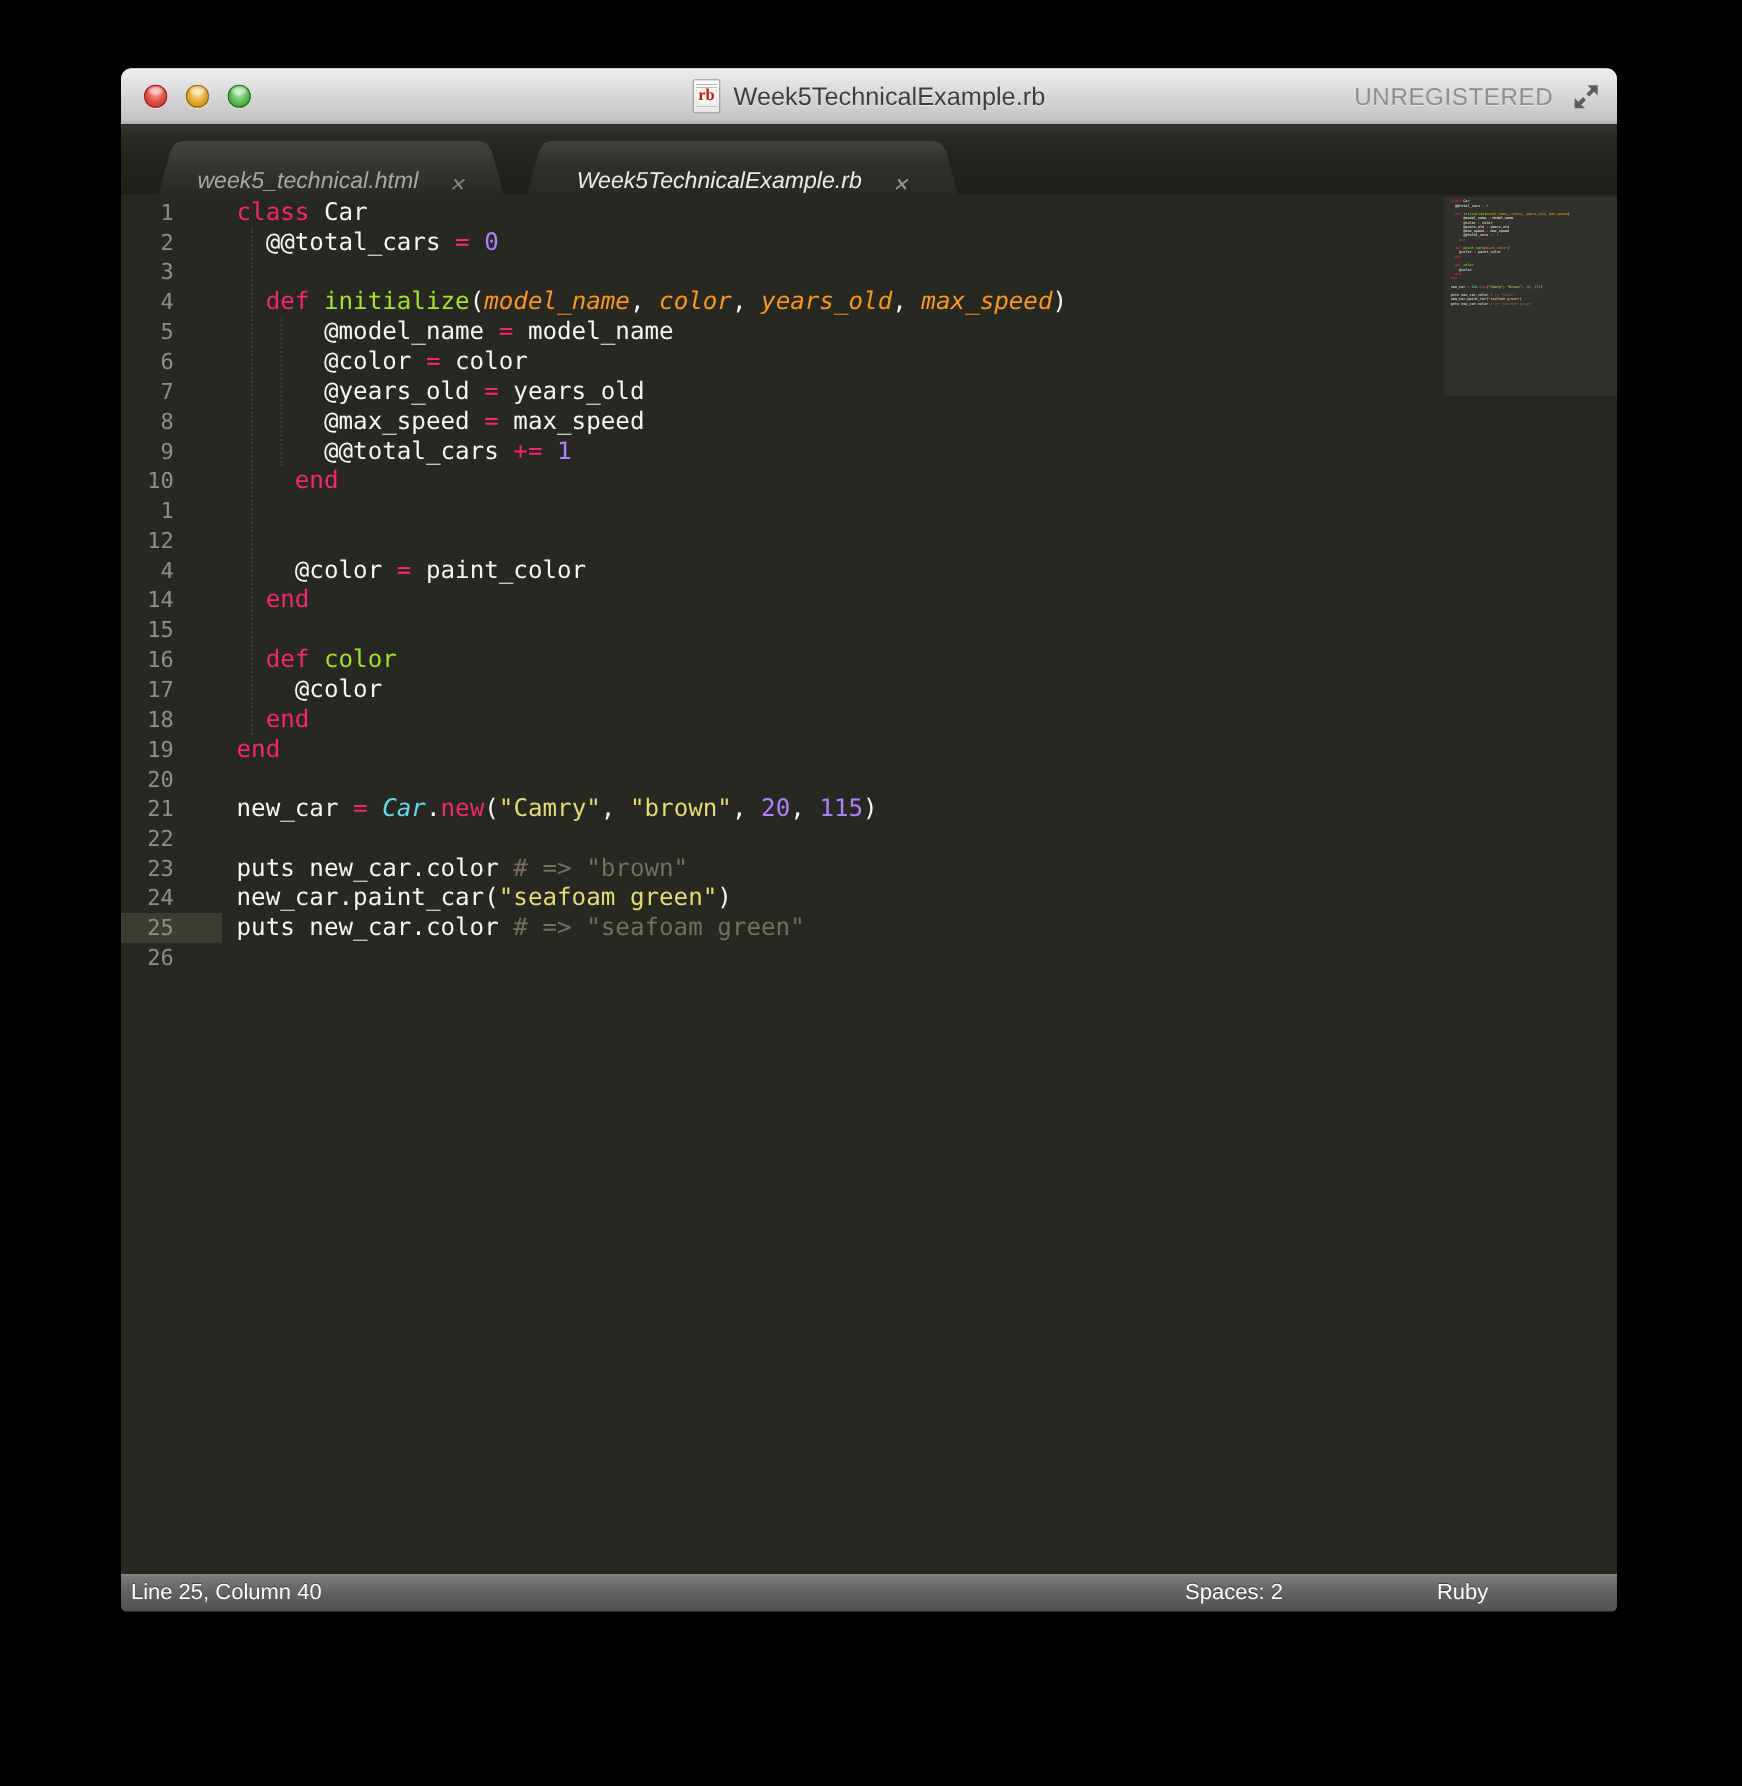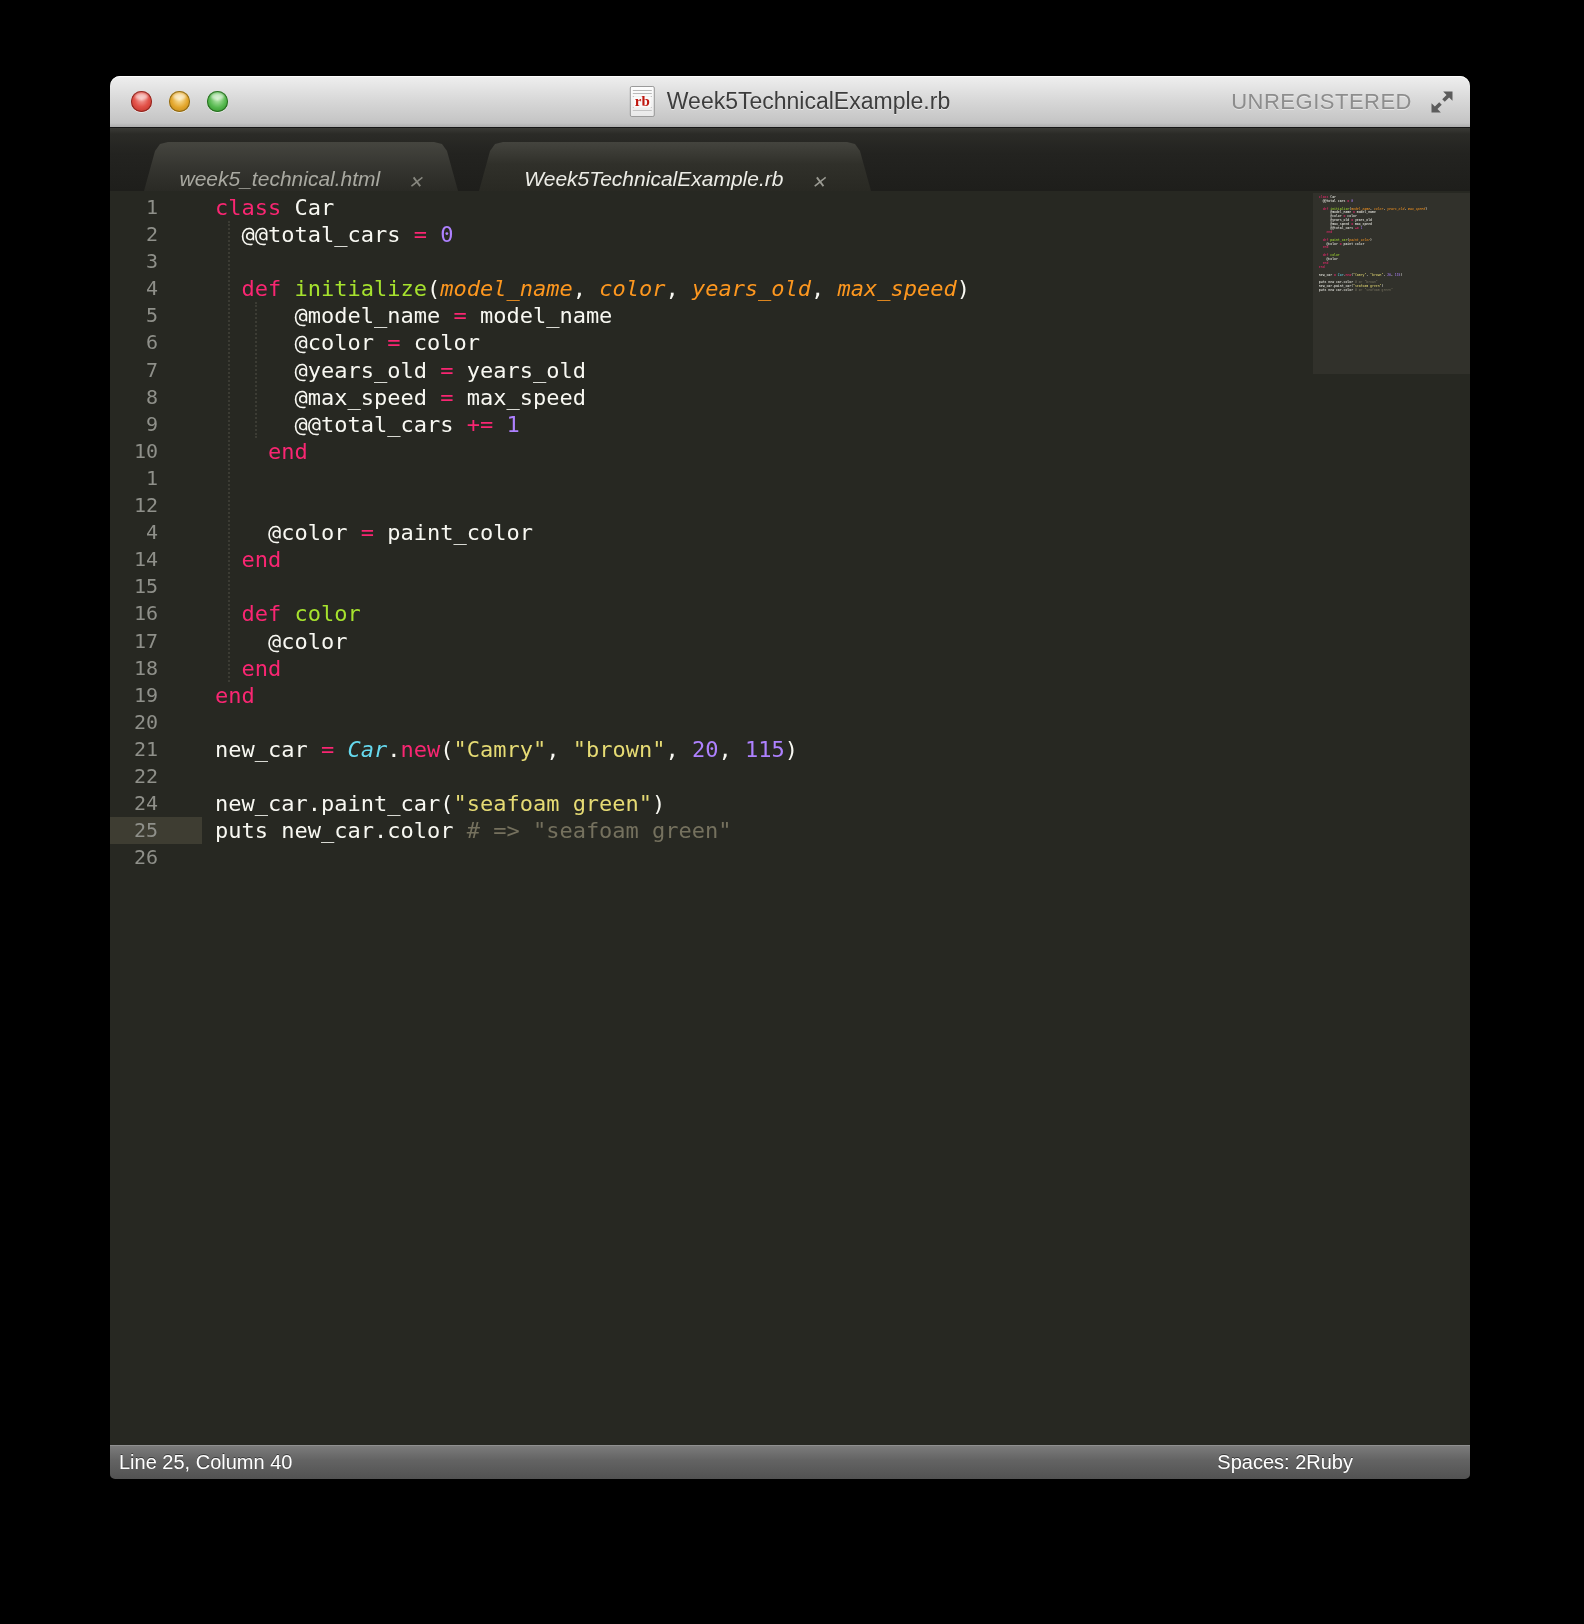--- a/index.html
+++ b/index.html
@@ -2,21 +2,21 @@
 <html style="--c-bg: #272822; --c-gut: #8f908a; --c-hl: #3e3d32; --c-k: #f92672; --c-e: #a6e22e; --c-a: #fd971f; --c-n: #ae81ff; --c-s: #e6db74; --c-c: #66d9ef; --c-m: #75715e; --c-p: #f8f8f2;"><head>
 <meta charset="utf-8">
 <style>
   html,body{margin:0;padding:0;}
   body{
     width:1584px;height:1624px;background:#000;position:relative;overflow:hidden;
     font-family:"Liberation Sans",sans-serif;
   }
   
   .window{
-    position:absolute;left:110px;top:76px;width:1360px;height:1402px;
+    position:absolute;left:110px;top:62px;width:1360px;height:1402px;
     border-radius:10px 10px 5px 5px;background:var(--c-bg,#272822);
     box-shadow:0 0 0 1px rgba(0,0,0,.8);
   }
   
   .titlebar{
     position:relative;height:51px;border-radius:10px 10px 0 0;
     background:linear-gradient(180deg,#efefef 0%,#d9d9d9 45%,#c4c4c4 92%,#adadad 100%);
     box-shadow:inset 0 1px 0 rgba(255,255,255,.85);
     border-bottom:1px solid #171717;
   }
@@ -84,21 +84,21 @@
   .minimap{position:absolute;top:2px;right:0;width:157px;height:181px;background:#31312b;z-index:3;overflow:hidden;}
   .minimap-inner{position:absolute;left:4px;top:2px;width:820px;transform:scale(0.1433);transform-origin:0 0;}
   
   .statusbar{
     height:34px;border-radius:0 0 5px 5px;
     background:linear-gradient(180deg,#7d7d7d 0,#636363 45%,#525252 100%);
     box-shadow:inset 0 1px 0 #909090;
     display:flex;align-items:center;box-sizing:border-box;
     padding:0 117px 0 9px;font-size:20px;color:#fff;text-shadow:0 -1px 0 rgba(0,0,0,.45);
   }
-  .sb-right{margin-left:auto;display:flex;}
+  .sb-right{margin-left:auto;display:flex;column-gap:140px;}
 </style>
 </head>
 <body>
 
 <div class="window">
 
   <div class="titlebar">
     <div class="traffic">
       <span class="light red"></span>
       <span class="light yellow"></span>
@@ -213,20 +213,24 @@
         </div>
         <div class="code-line">
           <span class="gutter">21</span>
           <span class="code"><span class="tk-p">new_car </span><span class="tk-k">=</span><span class="tk-p"> </span><span class="tk-c">Car</span><span class="tk-p">.</span><span class="tk-k">new</span><span class="tk-p">(</span><span class="tk-s">"Camry"</span><span class="tk-p">, </span><span class="tk-s">"brown"</span><span class="tk-p">, </span><span class="tk-n">20</span><span class="tk-p">, </span><span class="tk-n">115</span><span class="tk-p">)</span></span>
         </div>
         <div class="code-line">
           <span class="gutter">22</span>
           <span class="code"> </span>
         </div>
         <div class="code-line">
+          <span class="gutter">23</span>
+          <span class="code"><span class="tk-p">puts new_car.color </span><span class="tk-m"># =&gt; "brown"</span></span>
+        </div>
+        <div class="code-line">
           <span class="gutter">24</span>
           <span class="code"><span class="tk-p">new_car.paint_car(</span><span class="tk-s">"seafoam green"</span><span class="tk-p">)</span></span>
         </div>
         <div class="code-line active">
           <span class="gutter">25</span>
           <span class="code"><span class="tk-p">puts new_car.color </span><span class="tk-m"># =&gt; "seafoam green"</span></span>
         </div>
         <div class="code-line">
           <span class="gutter">26</span>
           <span class="code"> </span>

